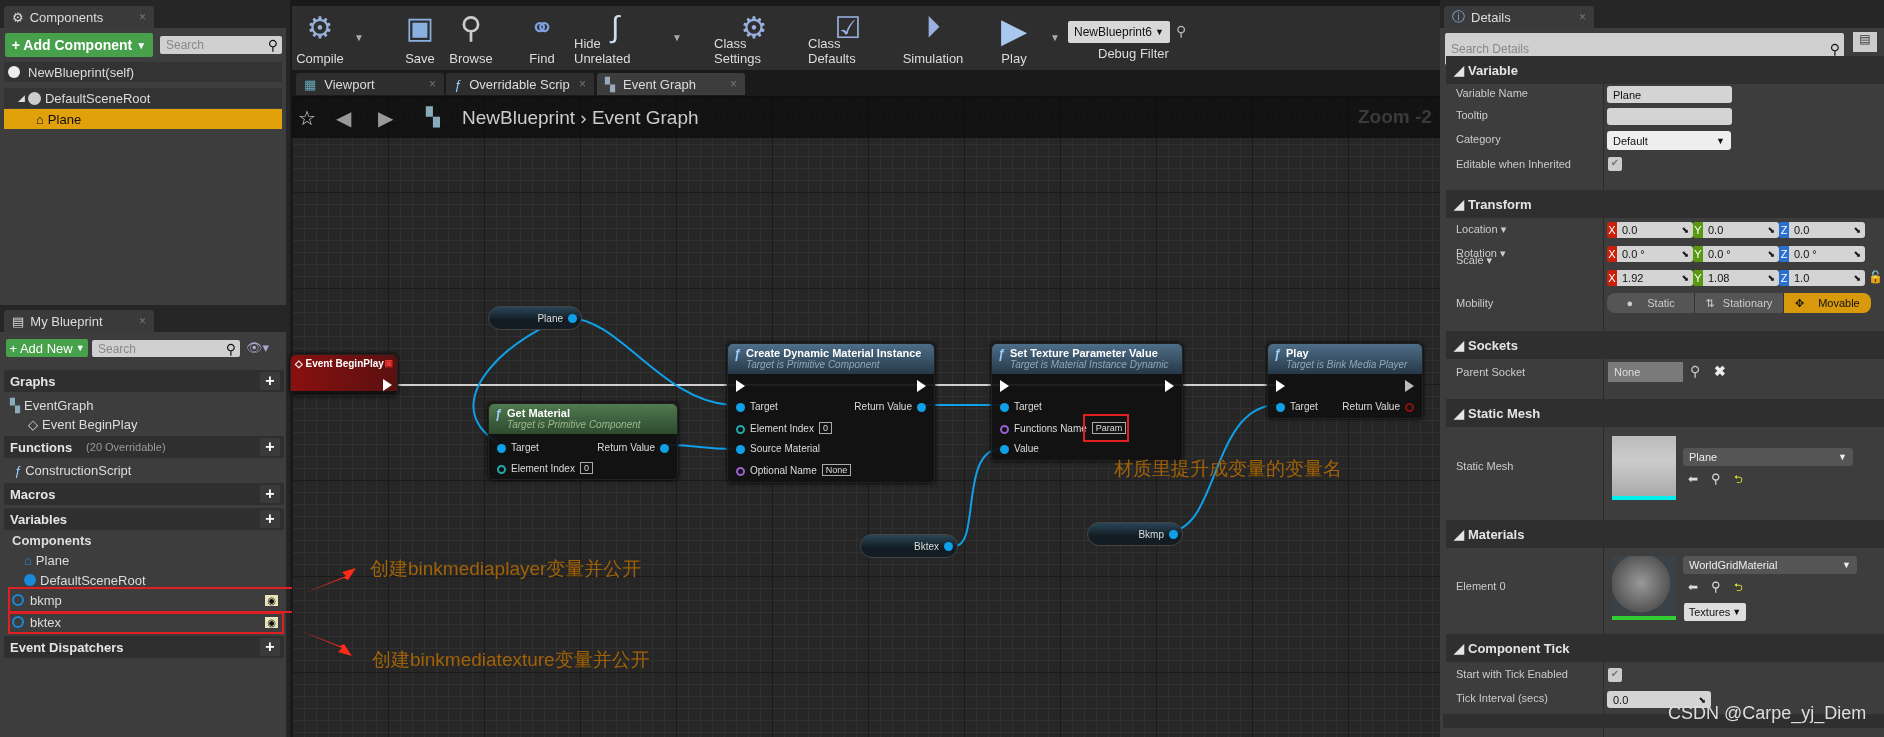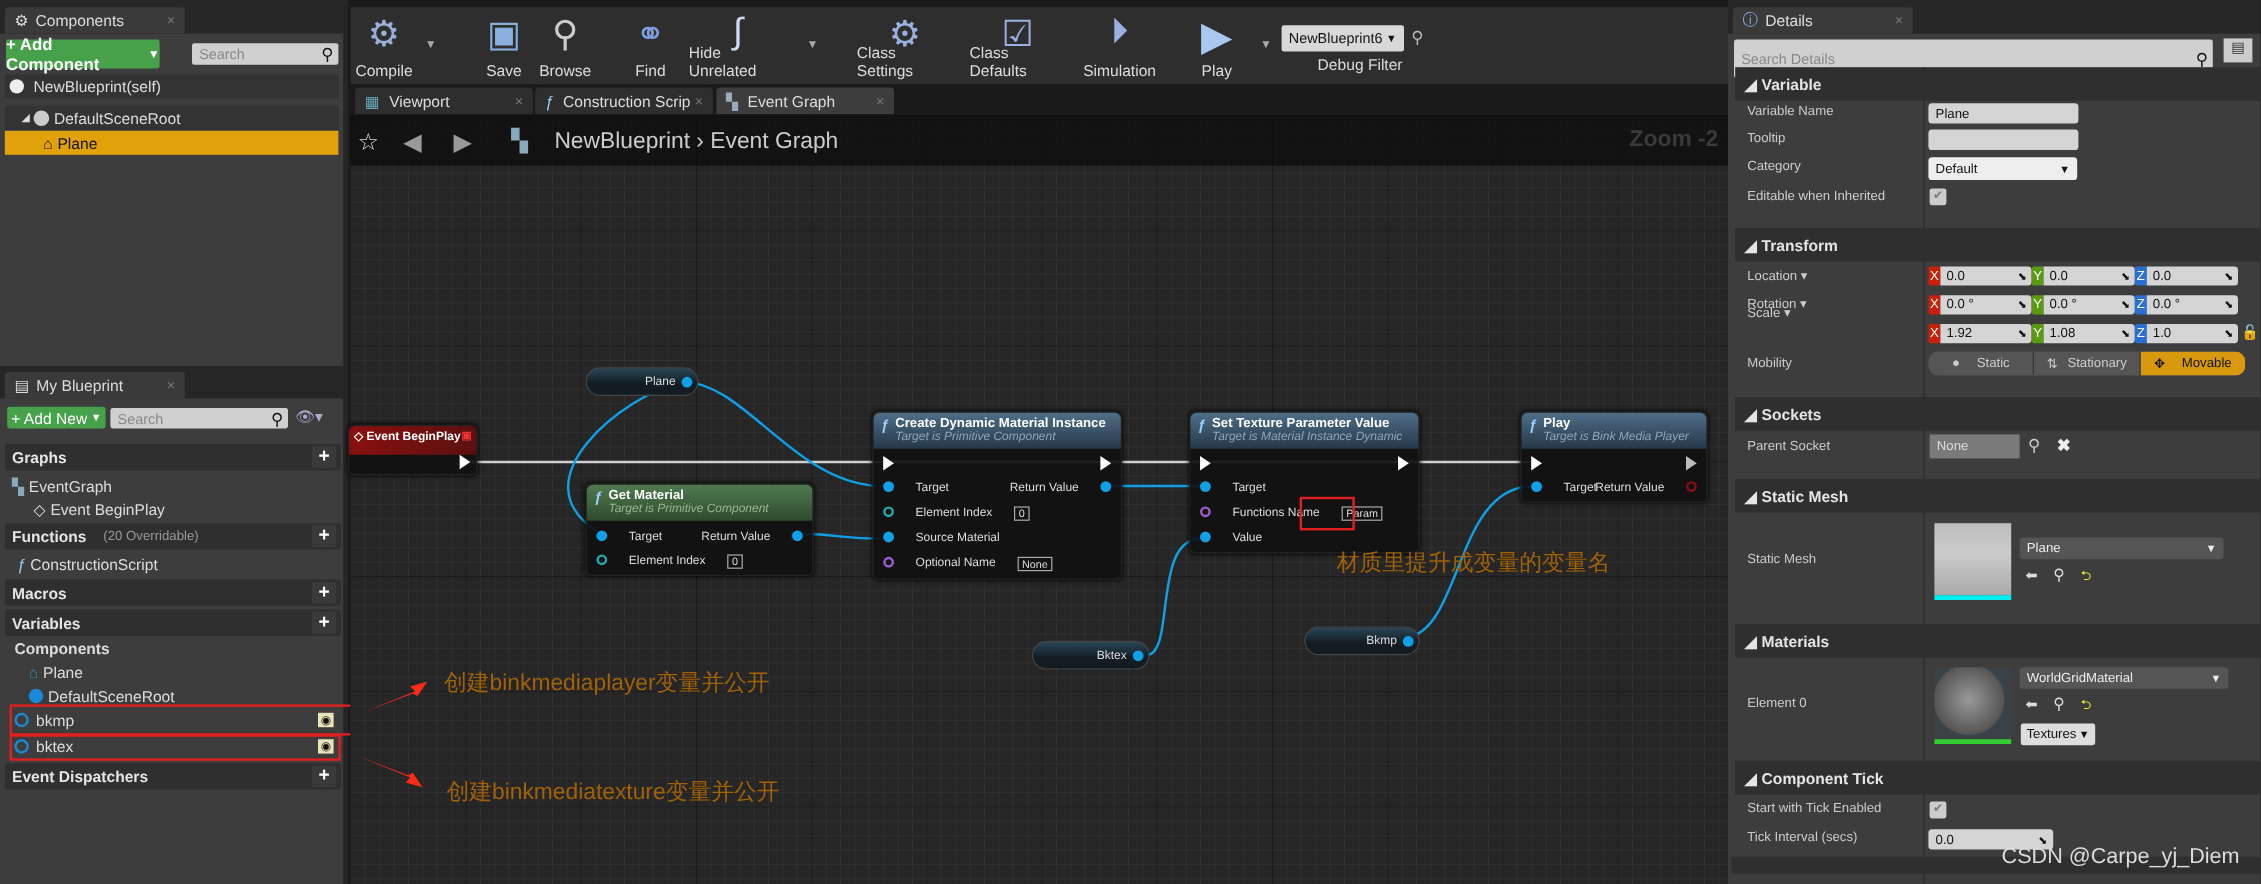--- a/index.html
+++ b/index.html
@@ -14,21 +14,21 @@
 .row{position:absolute;left:4px;right:0;display:flex;align-items:center;font-size:13px;color:#ddd}
 .sect{position:absolute;left:4px;width:280px;background:#2f2f2f;display:flex;align-items:center;font-weight:bold;font-size:13px;color:#e5e5e5;padding-left:6px;border-radius:2px}
 .plus{position:absolute;right:4px;width:20px;height:18px;background:#3a3a3a;border-radius:2px;color:#fff;font-weight:bold;font-size:16px;display:flex;align-items:center;justify-content:center}
 .tb-btn{position:absolute;top:6px;height:60px;display:flex;flex-direction:column;align-items:center;justify-content:flex-end;color:#ddd;font-size:13px}
 .tb-btn .ic{position:absolute;top:4px;font-size:30px}
 .node{position:absolute;background:rgba(16,16,16,.92);border-radius:5px;box-shadow:0 0 4px #000;border:1px solid #222}
 .node .hdr{border-radius:5px 5px 0 0;padding:3px 6px 4px 18px;height:30px;position:relative}
 .node .hdr .t{font-weight:bold;color:#fff;font-size:11px}
 .node .hdr .s{color:#8fa7b8;font-style:italic;font-size:10px}
 .node .hdr .f{position:absolute;left:6px;top:3px;color:#9fd0ff;font-style:italic;font-weight:bold}
-.pin{position:absolute;font-size:10px;color:#ddd;display:flex;align-items:flex-start;gap:18px;white-space:nowrap}
+.pin{position:absolute;font-size:10px;color:#ddd;display:flex;align-items:flex-end;gap:5px;white-space:nowrap}
 .dot{width:9px;height:9px;border-radius:50%;background:#0fa0e8;display:inline-block}
 .ring{width:9px;height:9px;border-radius:50%;border:2px solid #2aa;display:inline-block}
 .ringp{width:9px;height:9px;border-radius:50%;border:2px solid #9c5fd0;display:inline-block}
 .exec{width:0;height:0;border-top:6px solid transparent;border-bottom:6px solid transparent;border-left:9px solid #fff;display:inline-block}
 .box{border:1px solid #aaa;padding:0 3px;font-size:9px}
 .varnode{position:absolute;height:24px;border-radius:12px;background:linear-gradient(#2a4658,#121c22 60%);border:1px solid #444;color:#ddd;font-size:10px;display:flex;align-items:center;justify-content:flex-end;padding-right:18px}
 .varnode .dot{position:absolute;right:4px}
 .det-label{position:absolute;left:1456px;font-size:11px;color:#ccc}
 .det-sect{position:absolute;left:1446px;width:438px;background:#2f2f2f;font-weight:bold;font-size:13px;color:#e5e5e5;display:flex;align-items:center;padding-left:8px}
 .field{position:absolute;background:#d4d4d4;border-radius:3px;color:#111;font-size:11px;display:flex;align-items:center;padding-left:6px}
@@ -42,21 +42,21 @@
 </head>
 <body>
 
 <div class="abs" style="left:0;top:0;width:290px;height:737px;background:#262626"></div>
 <div class="tab" style="left:4px;top:6px;width:150px;height:22px">
   <span style="margin-right:6px">⚙</span>
   <span>Components</span>
   <span class="x">×</span>
 </div>
 <div class="abs panel" style="left:0;top:28px;width:286px;height:277px"></div>
-<div class="abs green-btn" style="left:5px;top:33px;width:128px;height:24px;font-size:14px">
+<div class="abs green-btn" style="left:5px;top:33px;width:148px;height:24px;font-size:14px">
   <span>+ Add Component</span>
     <span style="margin-left:4px;font-size:10px">▼</span>
 </div>
 <div class="search" style="left:160px;top:36px;width:122px;height:18px">
   <span>Search</span>
     <span class="mag">⚲</span>
 </div>
 <div class="row" style="top:62px;height:20px;width:278px;background:#333">
   <span style="width:12px;height:12px;border-radius:50%;background:#eee;margin:0 8px 0 4px"></span>
   <span>NewBlueprint(self)</span>
@@ -191,21 +191,21 @@
 <div class="abs" style="left:1176px;top:23px;color:#bbb;font-size:14px">⚲</div>
 <div class="abs" style="left:1098px;top:46px;color:#ddd;font-size:13px">Debug Filter</div>
 
 <div class="tab" style="left:296px;top:73px;width:148px;height:22px;background:#2e2e2e">
   <span style="color:#6ab;margin-right:8px">▦</span>
   <span>Viewport</span>
     <span class="x">×</span>
 </div>
 <div class="tab" style="left:446px;top:73px;width:148px;height:22px;background:#2e2e2e">
   <span style="color:#9cf;font-style:italic;margin-right:8px">ƒ</span>
-  <span>Construction Scrip</span>
+  <span>Overridable Scrip</span>
     <span class="x">×</span>
 </div>
 <div class="tab" style="left:597px;top:73px;width:148px;height:22px;background:#3d3d3d">
   <span style="color:#9ab;margin-right:8px">▚</span>
   <span>Event Graph</span>
     <span class="x">×</span>
 </div>
 
 <div class="abs" style="left:292px;top:96px;width:1148px;height:641px;background-color:#262626;background-image:linear-gradient(#1a1a1a 1px,transparent 1px),linear-gradient(90deg,#1a1a1a 1px,transparent 1px),linear-gradient(#303030 1px,transparent 1px),linear-gradient(90deg,#303030 1px,transparent 1px);background-size:96px 96px,96px 96px,12px 12px,12px 12px"></div>
 <div class="abs" style="left:292px;top:96px;width:1148px;height:42px;background:rgba(10,10,10,.7)"></div>
@@ -224,21 +224,21 @@
   <line x1="392" y1="385" x2="1278" y2="385" stroke="#cfcfcf" stroke-width="2"></line>
   <path d="M568 318 C620 318 660 400 730 405" fill="none" stroke="#0fa0e8" stroke-width="2"></path>
   <path d="M568 318 C520 330 430 400 498 443" fill="none" stroke="#0fa0e8" stroke-width="2"></path>
   <path d="M668 445 C700 445 700 449 734 449" fill="none" stroke="#0fa0e8" stroke-width="2"></path>
   <path d="M918 405 L1002 405" fill="none" stroke="#0fa0e8" stroke-width="2"></path>
   <path d="M955 546 C980 546 960 450 1000 449" fill="none" stroke="#0fa0e8" stroke-width="2"></path>
   <path d="M1167 532 C1220 532 1210 405 1278 405" fill="none" stroke="#0fa0e8" stroke-width="2"></path>
 </svg>
 
 <div class="node" style="left:290px;top:354px;width:108px;height:42px">
-  <div style="background:linear-gradient(90deg,#8a1010,#5a1010);height:24px;border-radius:5px 5px 0 0;font-size:10px;font-weight:bold;color:#fff;padding:3px 4px"><span>◇ </span><span>Event BeginPlay</span><span style="position:absolute;right:4px;top:3px;color:#e33;font-size:9px">▣</span></div>
+  <div style="background:linear-gradient(90deg,#8a1010,#5a1010);height:36px;border-radius:5px 5px 0 0;font-size:10px;font-weight:bold;color:#fff;padding:3px 4px"><span>◇ </span><span>Event BeginPlay</span><span style="position:absolute;right:4px;top:3px;color:#e33;font-size:9px">▣</span></div>
   <span class="exec pin" style="left:92px;top:24px"></span>
 </div>
 
 <div class="varnode" style="left:488px;top:306px;width:94px">
   <span>Plane</span>
     <span class="dot"></span>
 </div>
 
 <div class="node" style="left:488px;top:403px;width:190px;height:77px">
   <div class="hdr" style="background:linear-gradient(#4f7a4f,#2e4a2e)">

